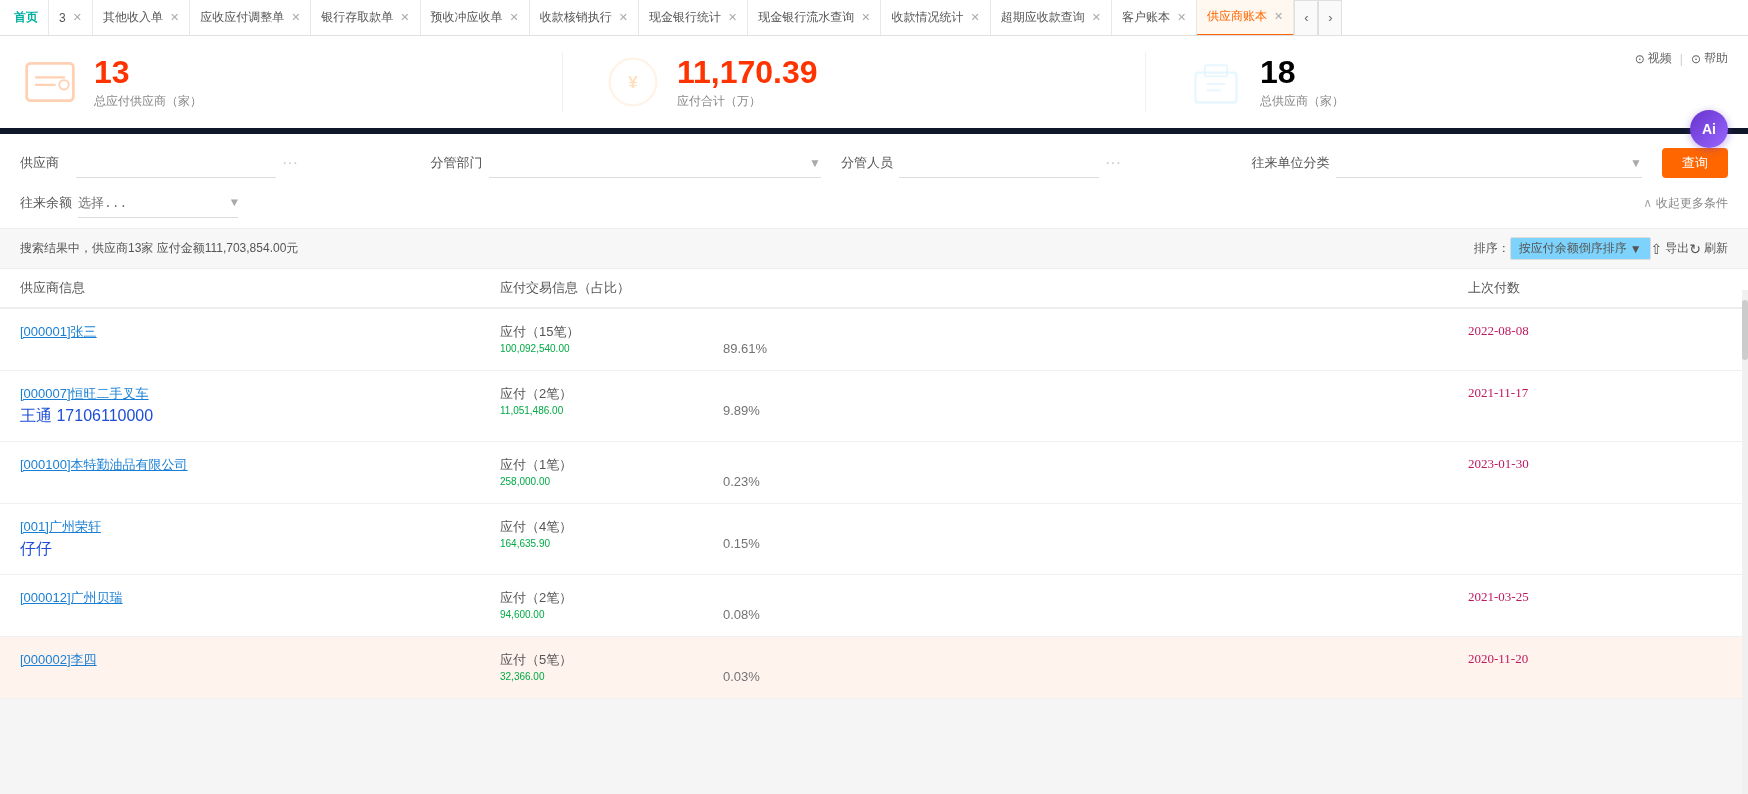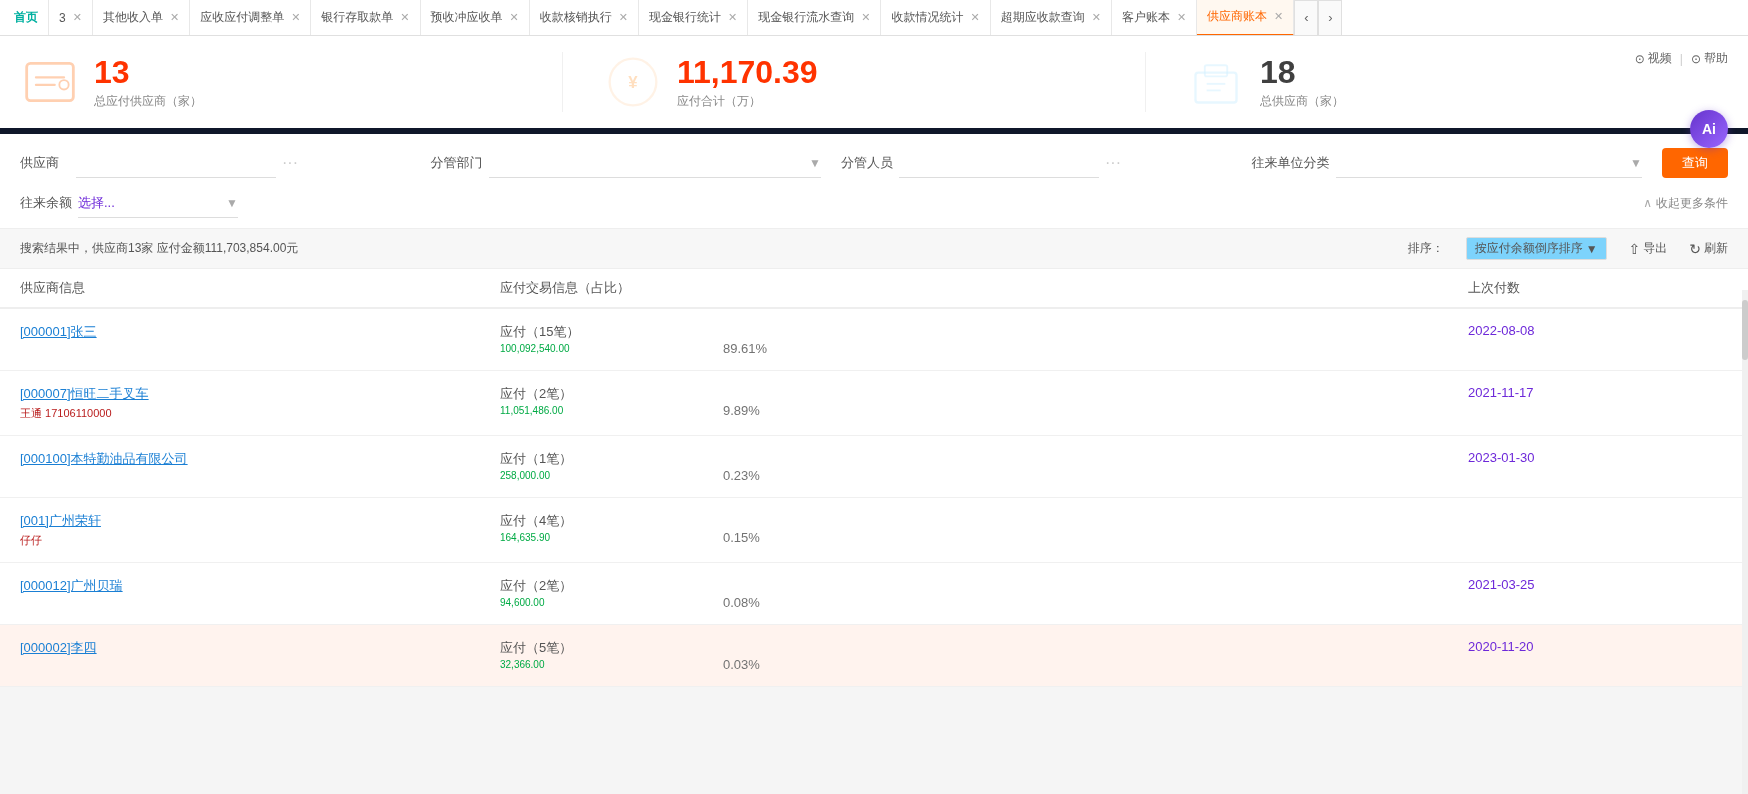--- a/index.html
+++ b/index.html
@@ -118,21 +118,21 @@
       border-bottom: 1px solid #ddd;
       background: transparent;
       outline: none;
       font-size: 13px;
       display: flex;
       align-items: center;
       justify-content: space-between;
       cursor: pointer;
       position: relative;
     }
-    .filter-select-text { color: #6d28d9; font-size: 13px; }
+    .filter-select-text { color: #737373; font-size: 13px; }
     .dropdown-arrow { color: #aaa; font-size: 12px; }
     .filter-dots { color: #ccc; font-size: 16px; cursor: pointer; }
     .search-btn {
       background: #ff6600;
       color: #fff;
       border: none;
       border-radius: 4px;
       padding: 6px 20px;
       font-size: 13px;
       cursor: pointer;
@@ -158,21 +158,21 @@
       display: flex;
       align-items: center;
       justify-content: space-between;
       border-bottom: 1px solid #eee;
       font-size: 12px;
       color: #555;
     }
     .results-right {
       display: flex;
       align-items: center;
-      gap: 22px;
+      gap: 0;
     }
     .sort-label { color: #555; }
     .sort-select {
       color: #555;
       cursor: pointer;
       display: flex;
       align-items: center;
       gap: 3px;
       border: 1px solid #ddd;
       padding: 2px 8px;
@@ -210,30 +210,30 @@
       align-items: start;
     }
     .table-row.highlighted { background: #fff3ee; }
     .supplier-name {
       color: #1a7fd4;
       text-decoration: underline;
       cursor: pointer;
       font-size: 13px;
     }
     .supplier-sub {
-      font-size: 11px;
-      color: #b91c1c;
+      font-size: 16px;
+      color: #1d4ed8;
       margin-top: 3px;
     }
     .tx-label { font-size: 13px; color: #555; }
     .tx-amount { font-size: 10px; color: #00aa44; font-weight: 500; margin-top: 2px; }
     .tx-percent { font-size: 13px; color: #737373; padding-left: 10px; padding-top: 18px; }
     .tx-cell { display: flex; gap: 13px; flex-wrap: wrap; align-items: flex-start; }
     .tx-left { min-width: 200px; }
-    .last-pay { font-size: 13px; color: #6d28d9; }
+    .last-pay { font-size: 13px; color: #be185d; font-family: Liberation Serif, serif; }
 
     .scrollbar-area {
       width: 6px;
       background: #f0f0f0;
       position: fixed;
       right: 0;
       top: 290px;
       bottom: 0;
     }
   </style>
@@ -328,21 +328,21 @@
   <div class="summary-card" style="padding-left: 40px; border-right: none;">
     <div class="card-icon">
       <svg viewBox="0 0 60 60" fill="none">
         <rect x="8" y="20" width="44" height="32" rx="3" stroke="#66ccff" stroke-width="2.5" fill="none" opacity="0.5"></rect>
         <rect x="18" y="12" width="24" height="12" rx="2" stroke="#66ccff" stroke-width="2" fill="none" opacity="0.5"></rect>
         <line x1="20" y1="32" x2="40" y2="32" stroke="#66ccff" stroke-width="2" opacity="0.5"></line>
         <line x1="20" y1="39" x2="35" y2="39" stroke="#66ccff" stroke-width="2" opacity="0.5"></line>
       </svg>
     </div>
     <div class="card-content">
-      <div class="card-number" style="color:#404040;">18</div>
+      <div class="card-number" style="color:#000000;">18</div>
       <div class="card-label">总供应商（家）</div>
     </div>
   </div>
 
   <div class="top-links">
     <span style="display:flex;align-items:center;gap:3px;">
       <span>⊙</span>
       <span>视频</span>
     </span>
     <span class="sep">|</span>
@@ -383,21 +383,21 @@
       <div class="filter-select">
         <span class="filter-select-text"></span>
         <span class="dropdown-arrow">▼</span>
       </div>
     </div>
 
     <button class="search-btn">查询</button>
   </div>
   <div class="filter-row" style="margin-bottom:0;">
 
-    <div class="filter-item" style="flex:0 0 auto; max-width:280px;">
+    <div class="filter-item" style="flex:0 0 auto; max-width:280px;font-family:Liberation Mono, monospace;">
       <span class="filter-label">往来余额</span>
       <div class="filter-select" style="width:160px;">
         <span class="filter-select-text">选择...</span>
         <span class="dropdown-arrow">▼</span>
       </div>
     </div>
     <div style="flex:1;"></div>
 
     <div class="collapse-btn">
       <span class="collapse-arrow">∧</span>

